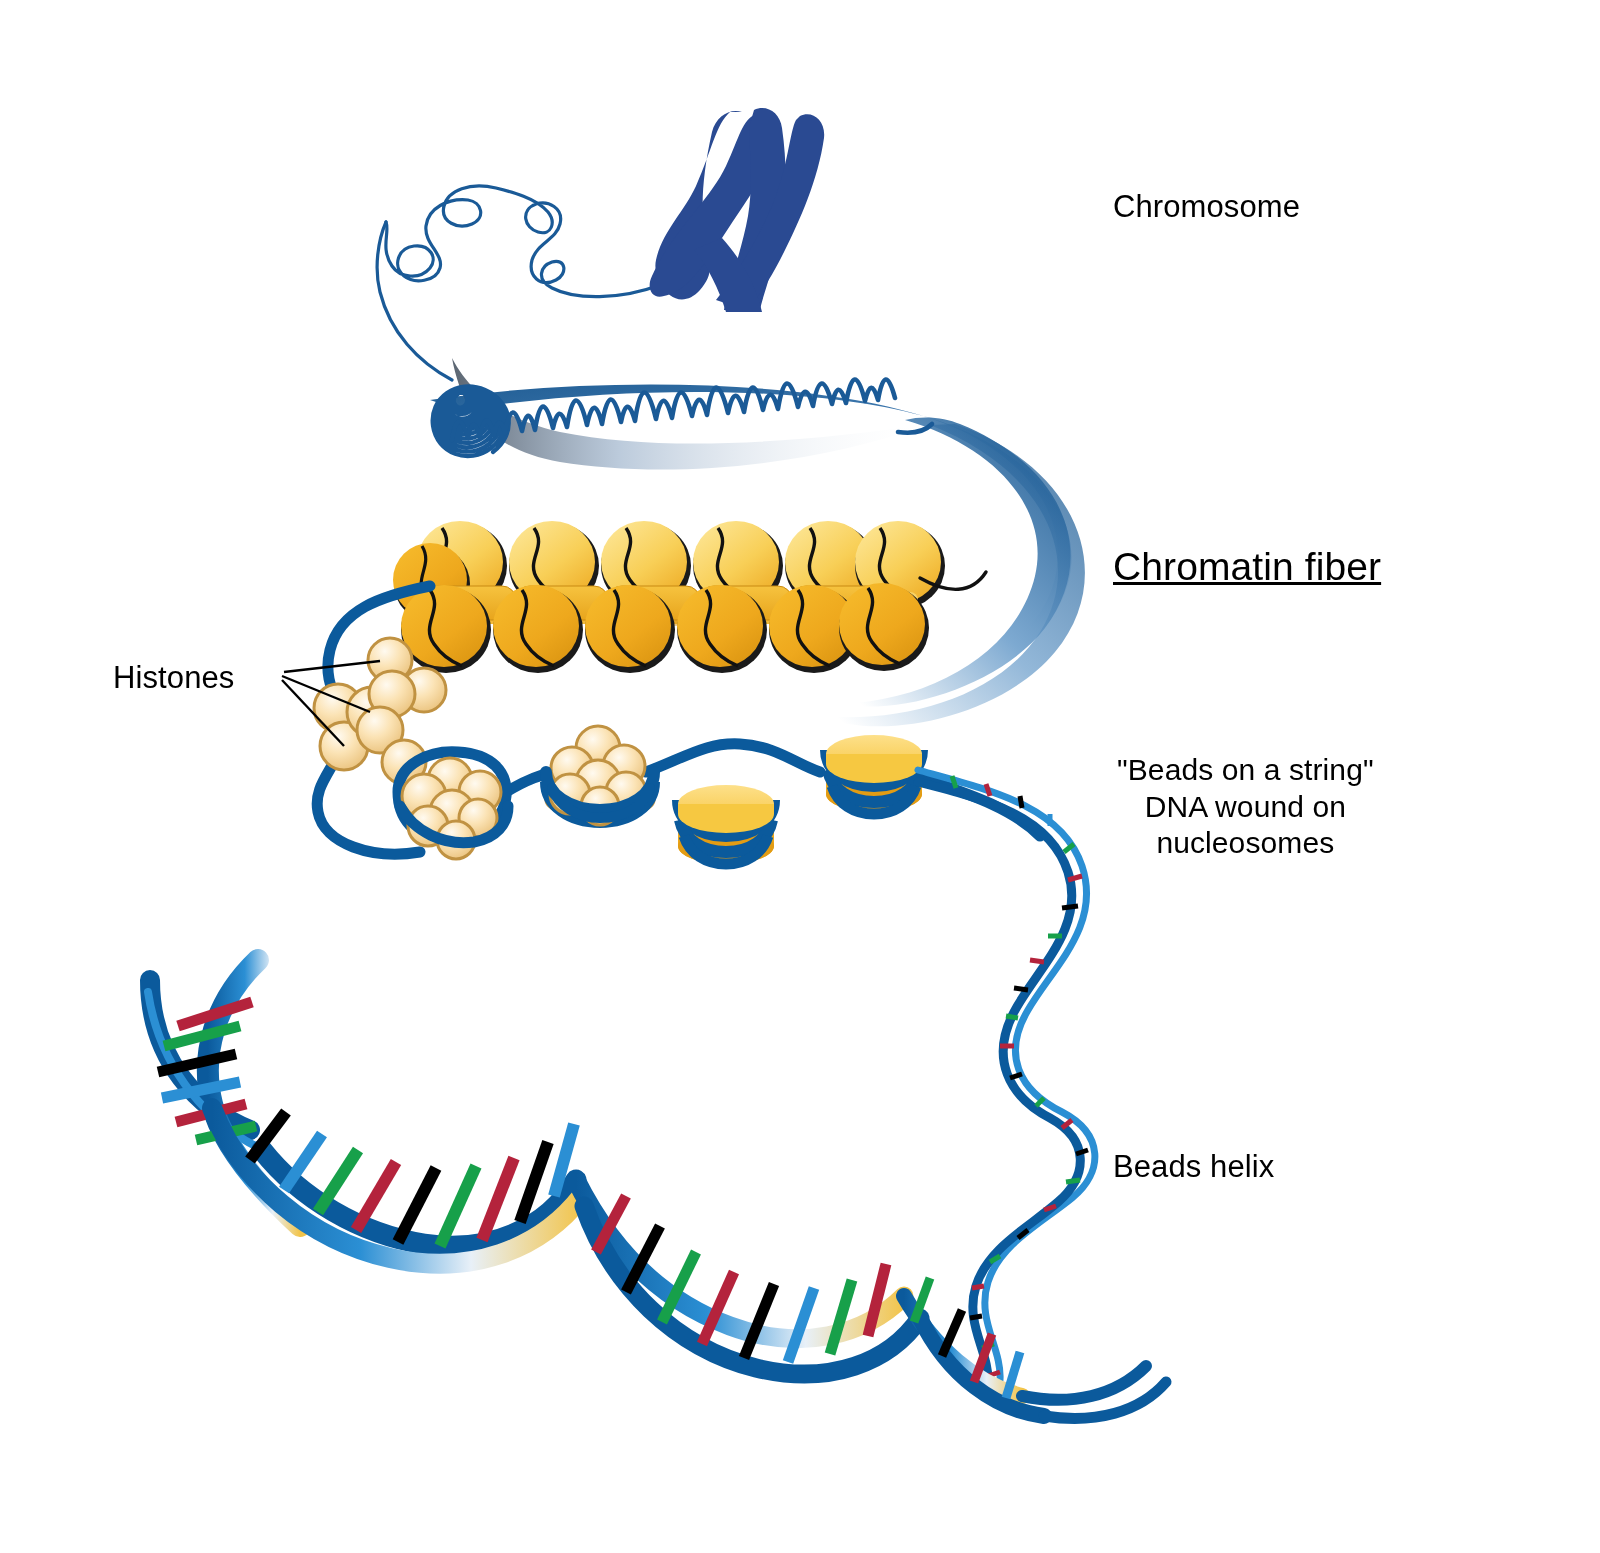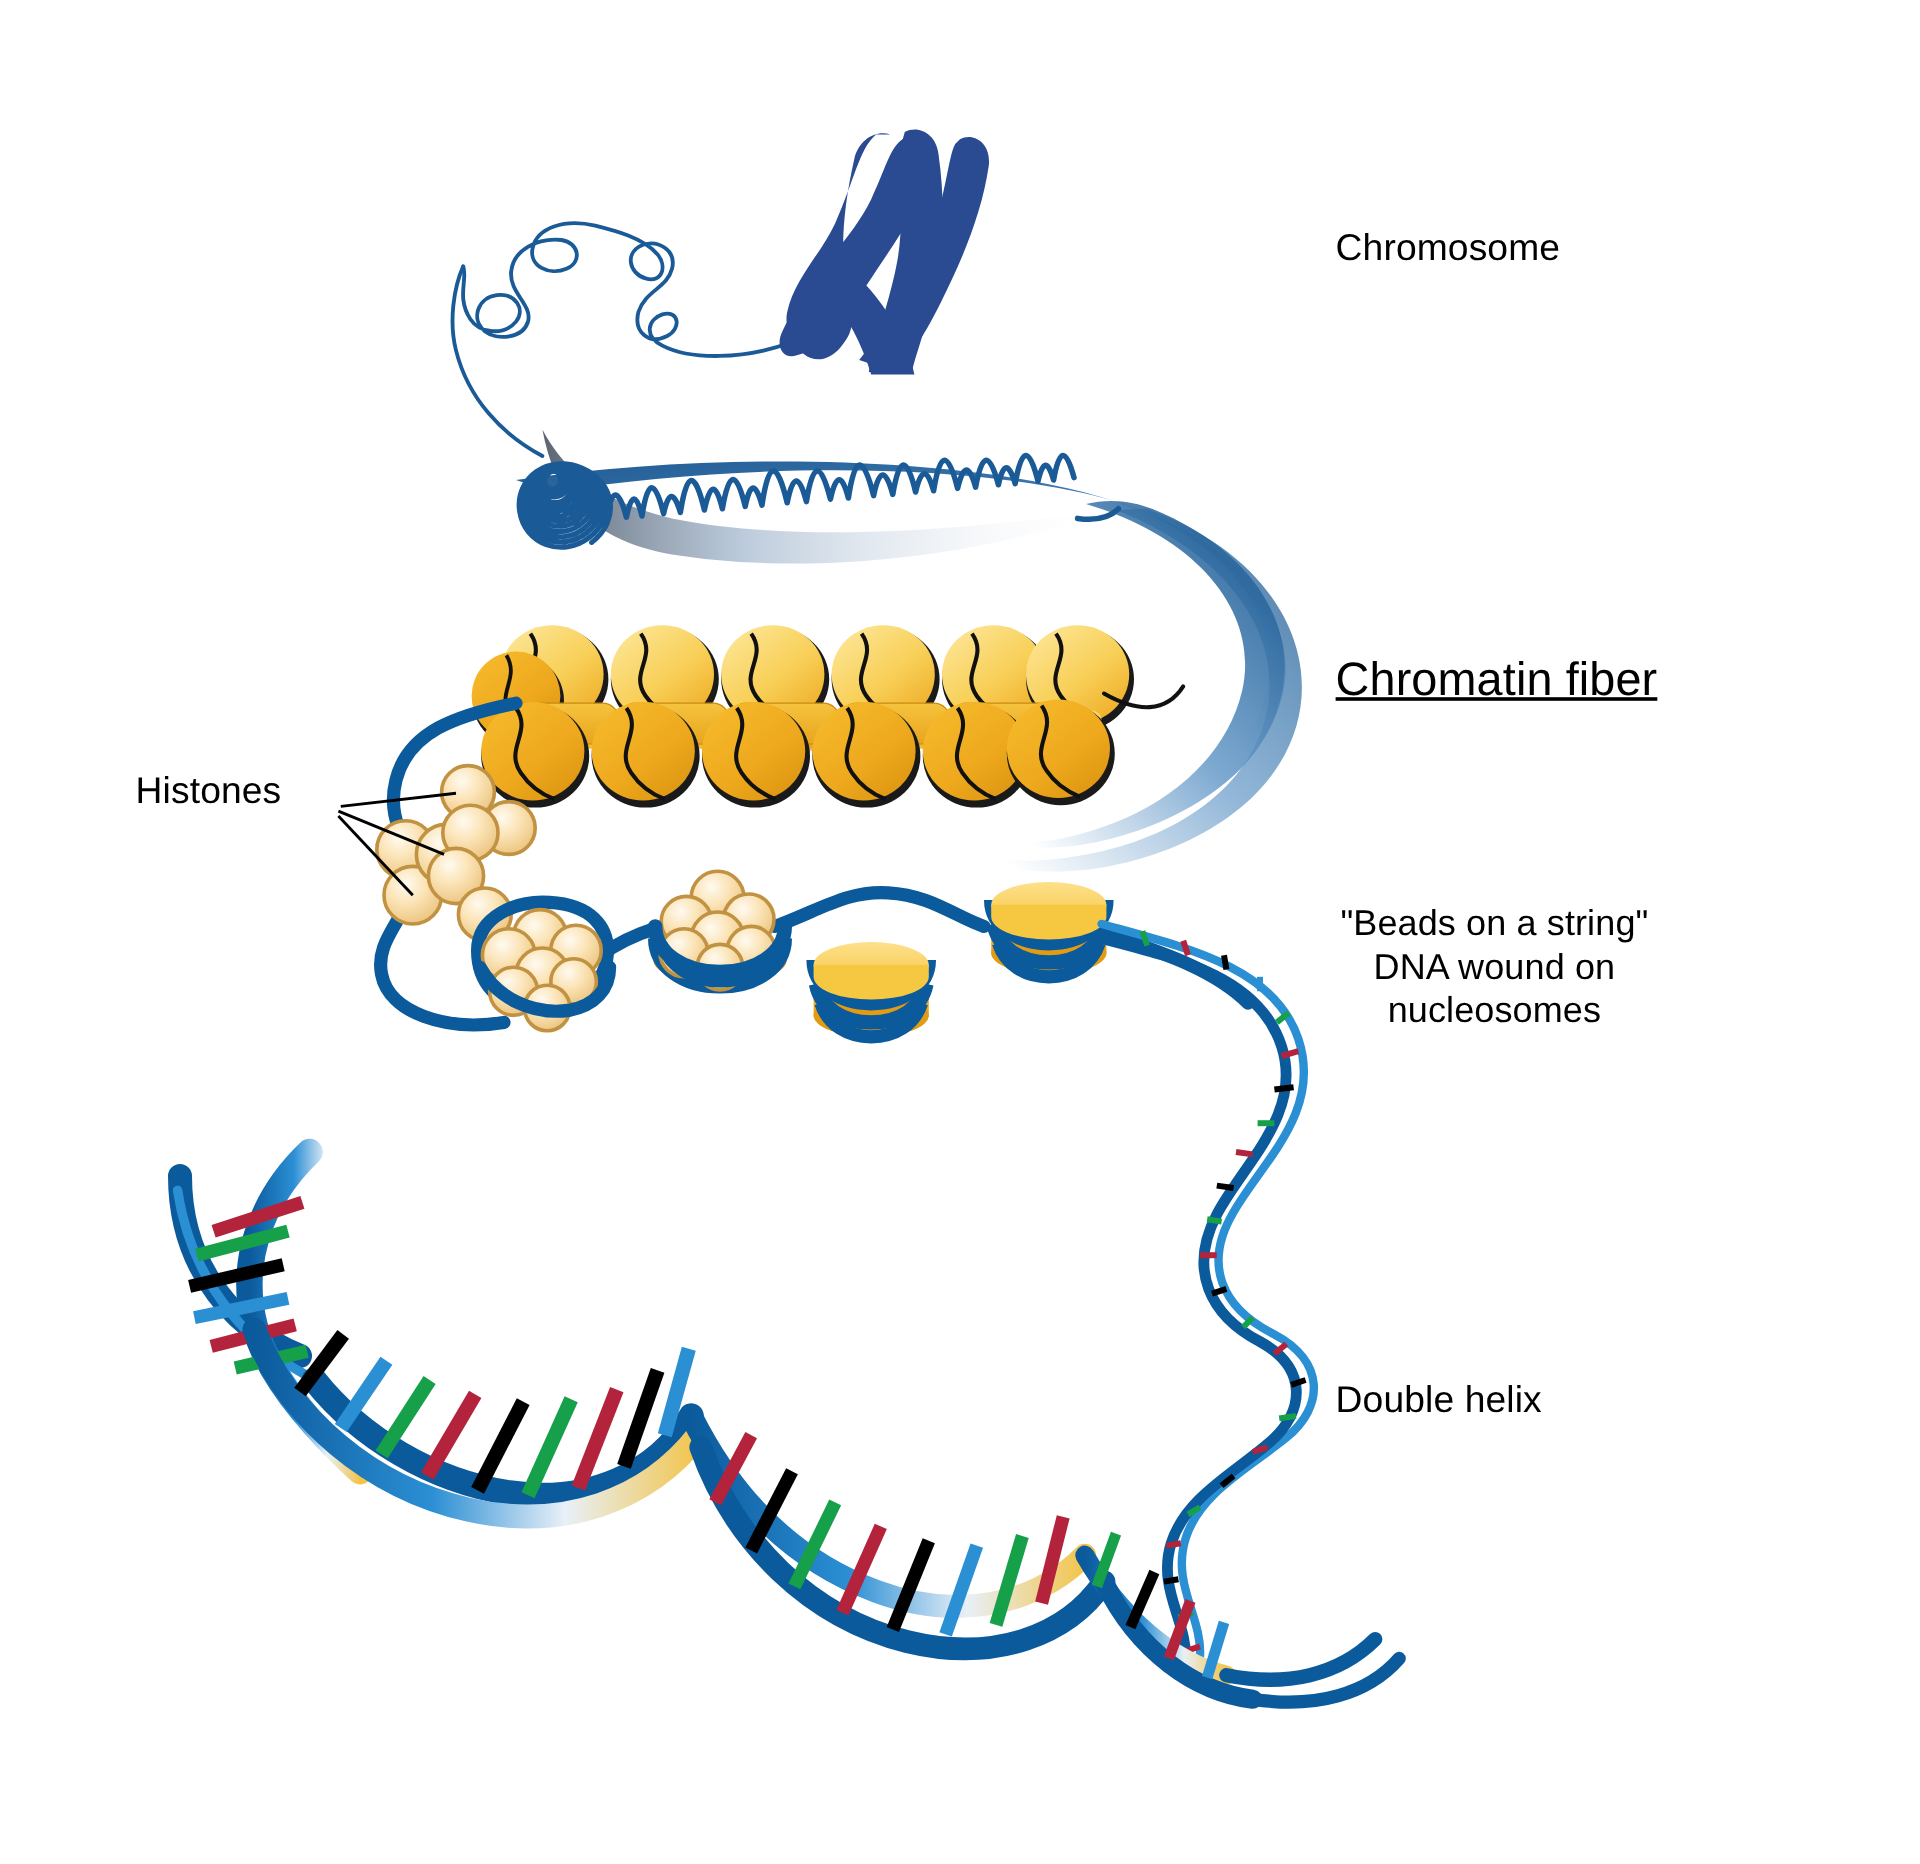--- a/index.html
+++ b/index.html
@@ -51,21 +51,21 @@
     top: 752px;
     font-size: 30px;
   }
   #label-helix {
     left: 1113px;
     top: 1148px;
     font-size: 31px;
   }
   #label-histones {
     left: 113px;
-    top: 640px;
+    top: 659px;
     font-size: 31px;
   }
 </style>
 </head>
 <body>
 
 <div id="diagram-root">
 
   <svg class="art" viewBox="0 0 1600 1553" xmlns="http://www.w3.org/2000/svg">
     <defs>
@@ -536,17 +536,17 @@
   </svg>
 
   <div class="label" id="label-chromosome">Chromosome</div>
 
   <div class="label" id="label-chromatin">Chromatin fiber</div>
 
   <div class="label" id="label-beads">"Beads on a string"
 DNA wound on
 nucleosomes</div>
 
-  <div class="label" id="label-helix">Double helix</div>
+  <div class="label" id="label-helix">Beads helix</div>
 
   <div class="label" id="label-histones">Histones</div>
 
 </div>
 
 </body></html>

